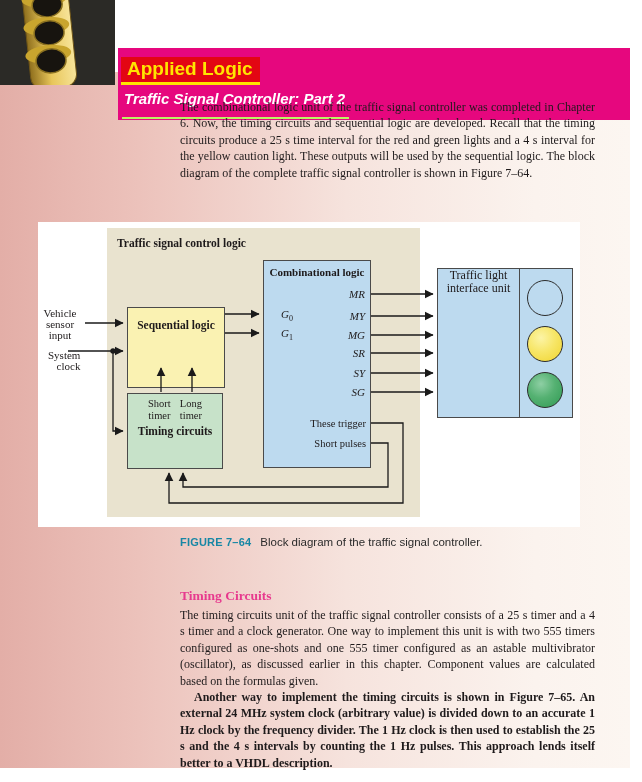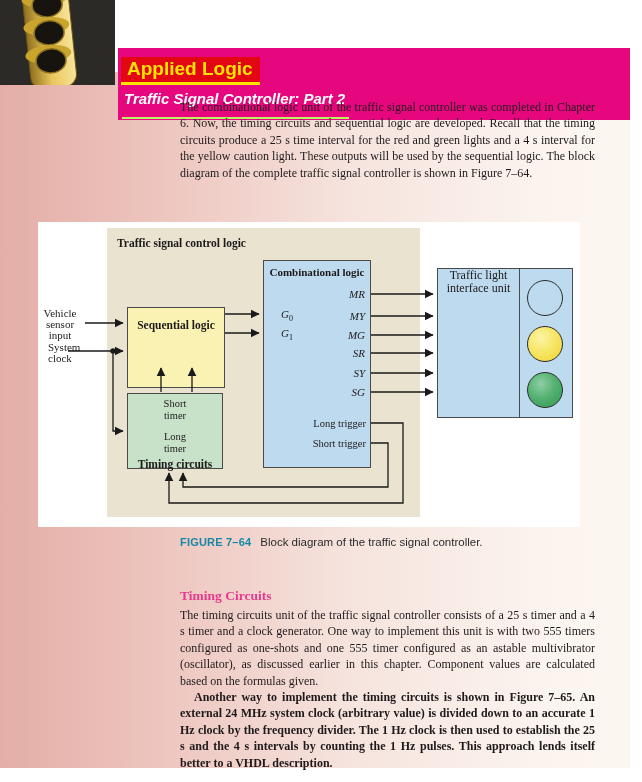--- a/index.html
+++ b/index.html
@@ -24,39 +24,39 @@
   #intro{position:absolute;left:180px;top:99px;width:415px;font-size:12px;line-height:16.4px;text-align:justify;}
 
   
   #figbox{position:absolute;left:38px;top:222px;width:542px;height:305px;background:#ffffff;}
   #beige{position:absolute;left:69px;top:6px;width:313px;height:289px;background:#e9e3cf;}
   .fig-title{font-weight:bold;font-size:11.5px;}
   #beige-label{position:absolute;left:10px;top:9px;}
   .dbox{position:absolute;box-sizing:border-box;border:1.5px solid #4a4a4a;}
   #seq-box{left:89px;top:61px;width:98px;height:81px;background:#faf2b2;text-align:center;padding-top:7px;margin-top:24px;}
   #timing-box{left:89px;top:171px;width:96px;height:76px;background:#c7e2c9;text-align:center;}
-  .timer-cols{display:flex;justify-content:center;gap:9px;padding-top:4px;font-size:10.5px;line-height:12px;flex-direction:column;}
+  .timer-cols{display:flex;justify-content:center;gap:9px;padding-top:4px;font-size:10.5px;line-height:12px;}
   #timing-title{margin-top:3px;}
   #comb-box{left:225px;top:38px;width:108px;height:208px;background:#bddaef;}
   #comb-title{position:absolute;left:0;top:5px;width:100%;text-align:center;font-weight:bold;font-size:11px;}
   .g-in{position:absolute;left:17px;font-size:11px;font-style:italic;line-height:13px;}
   .g-in sub{font-size:8px;font-style:normal;}
   .out-label{position:absolute;right:5px;font-size:11px;font-style:italic;line-height:13px;}
   .trig-label{position:absolute;right:4px;font-size:10.5px;line-height:13px;}
   #tliu-box{left:399px;top:46px;width:136px;height:150px;background:#bddaef;}
   #tliu-left{position:absolute;left:0;top:0;width:81px;height:100%;border-right:1.5px solid #4a4a4a;
      display:flex;align-items:flex-start;justify-content:center;text-align:center;font-weight:normal;font-size:12px;line-height:13px;}
   #tliu-lights{position:absolute;left:83px;top:0;width:50px;height:100%;}
   .light{position:absolute;left:6px;width:36px;height:36px;border-radius:50%;border:1.6px solid #2c2c2c;box-sizing:border-box;}
   #light-red{top:11px;background:radial-gradient(circle at 38% 32%,#f2range 0,#f09180 0%,#e36b57 45%,#da4b35 100%);}
   #light-yellow{top:57px;background:radial-gradient(circle at 38% 32%,#fcf4a6 0%,#f7e668 45%,#f0d42e 100%);}
   #light-green{top:103px;background:radial-gradient(circle at 38% 32%,#8ecfa4 0%,#55b172 45%,#2f9a53 100%);}
   .ext-label{position:absolute;font-size:11px;line-height:11px;}
   #vehicle-label{left:0;top:86px;width:44px;text-align:center;}
-  #clock-label{left:10px;top:120px;text-align:left;}
+  #clock-label{left:10px;top:128px;text-align:right;}
   #fig-svg{position:absolute;left:0;top:0;pointer-events:none;}
 
   
   #caption{position:absolute;left:180px;top:536px;width:420px;font-family:"Liberation Sans",sans-serif;font-size:11.5px;}
   #caption-label{color:#1787a5;font-weight:bold;font-size:11px;letter-spacing:.2px;margin-right:9px;}
   #caption-text{color:#2b2b2b;}
 
   
   #section-heading{position:absolute;left:180px;top:588px;color:#e73a8e;font-weight:bold;font-size:13.5px;}
   #section-body{position:absolute;left:180px;top:607px;width:415px;font-size:12px;line-height:16.4px;text-align:justify;}
@@ -122,22 +122,22 @@
     <div id="comb-box" class="dbox">
       <div id="comb-title">Combinational logic</div>
       <span class="g-in" style="top:47px"><i>G</i><sub>0</sub></span>
       <span class="g-in" style="top:66px"><i>G</i><sub>1</sub></span>
       <span class="out-label" style="top:27px">MR</span>
       <span class="out-label" style="top:49px">MY</span>
       <span class="out-label" style="top:68px">MG</span>
       <span class="out-label" style="top:86px">SR</span>
       <span class="out-label" style="top:106px">SY</span>
       <span class="out-label" style="top:125px">SG</span>
-      <span class="trig-label" style="top:156px">Long trigger</span>
-      <span class="trig-label" style="top:176px">Short trigger</span>
+      <span class="trig-label" style="top:156px">These trigger</span>
+      <span class="trig-label" style="top:176px">Short pulses</span>
     </div>
 
     <div id="tliu-box" class="dbox">
       <div id="tliu-left">
         <span><span>Traffic light</span><br><span>interface unit</span></span>
       </div>
       <div id="tliu-lights">
         <div class="light" id="light-red"></div>
         <div class="light" id="light-yellow"></div>
         <div class="light" id="light-green"></div>

